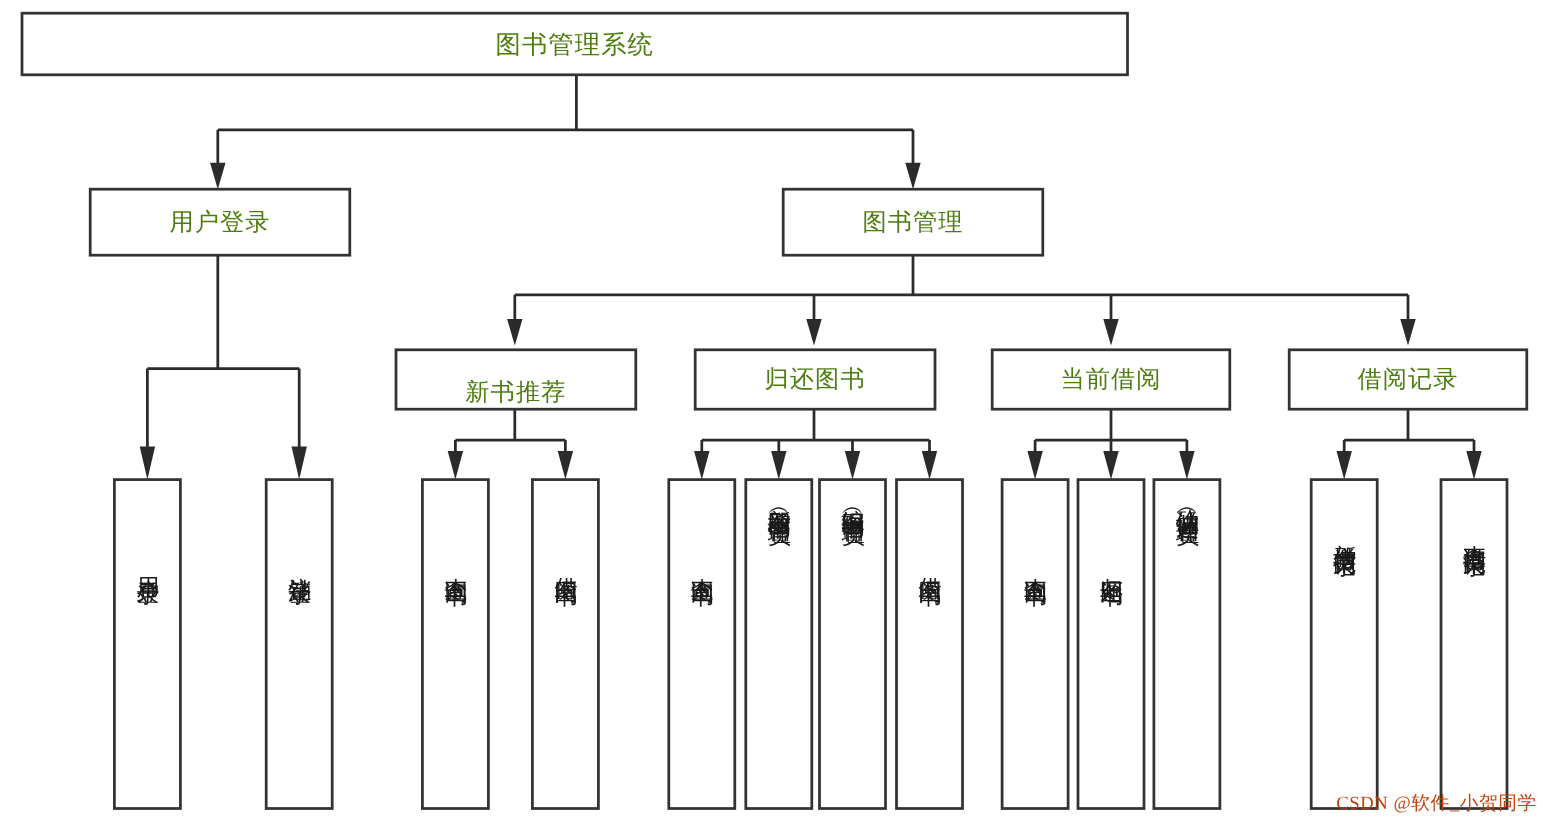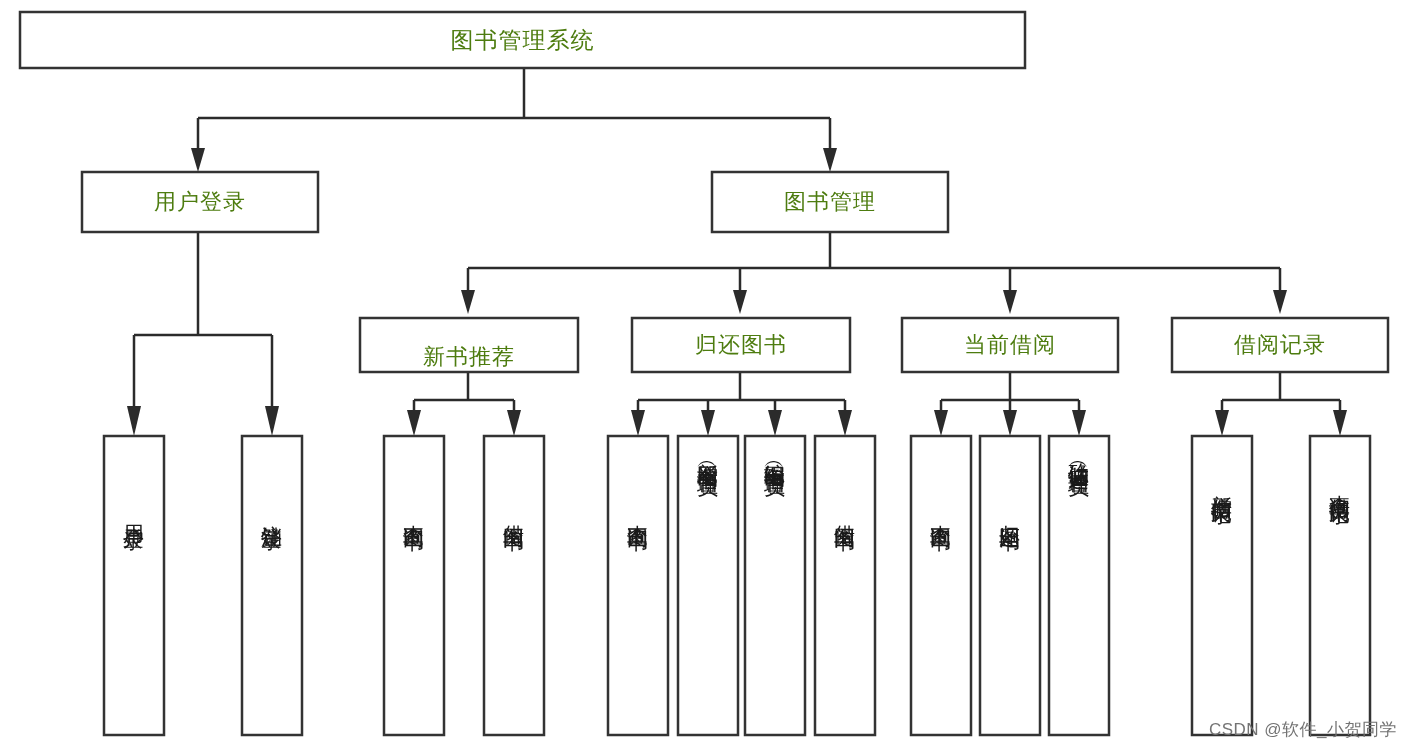--- a/index.html
+++ b/index.html
@@ -71,23 +71,23 @@
     letter-spacing: 1px;
     white-space: nowrap;
   }
   .title-label-text {
     font-size: 23px;
   }
   #watermark {
     position: absolute;
     right: 8px;
     bottom: 6px;
-    font-family: Liberation Sans, sans-serif;
+    font-family: Liberation Serif, serif;
     font-size: 17px;
-    color: #737373;
+    color: #c2410c;
     letter-spacing: 0.5px;
     white-space: nowrap;
     pointer-events: none;
   }
 </style>
 </head>
 <body>
 
 <div id="diagram-root">
 

